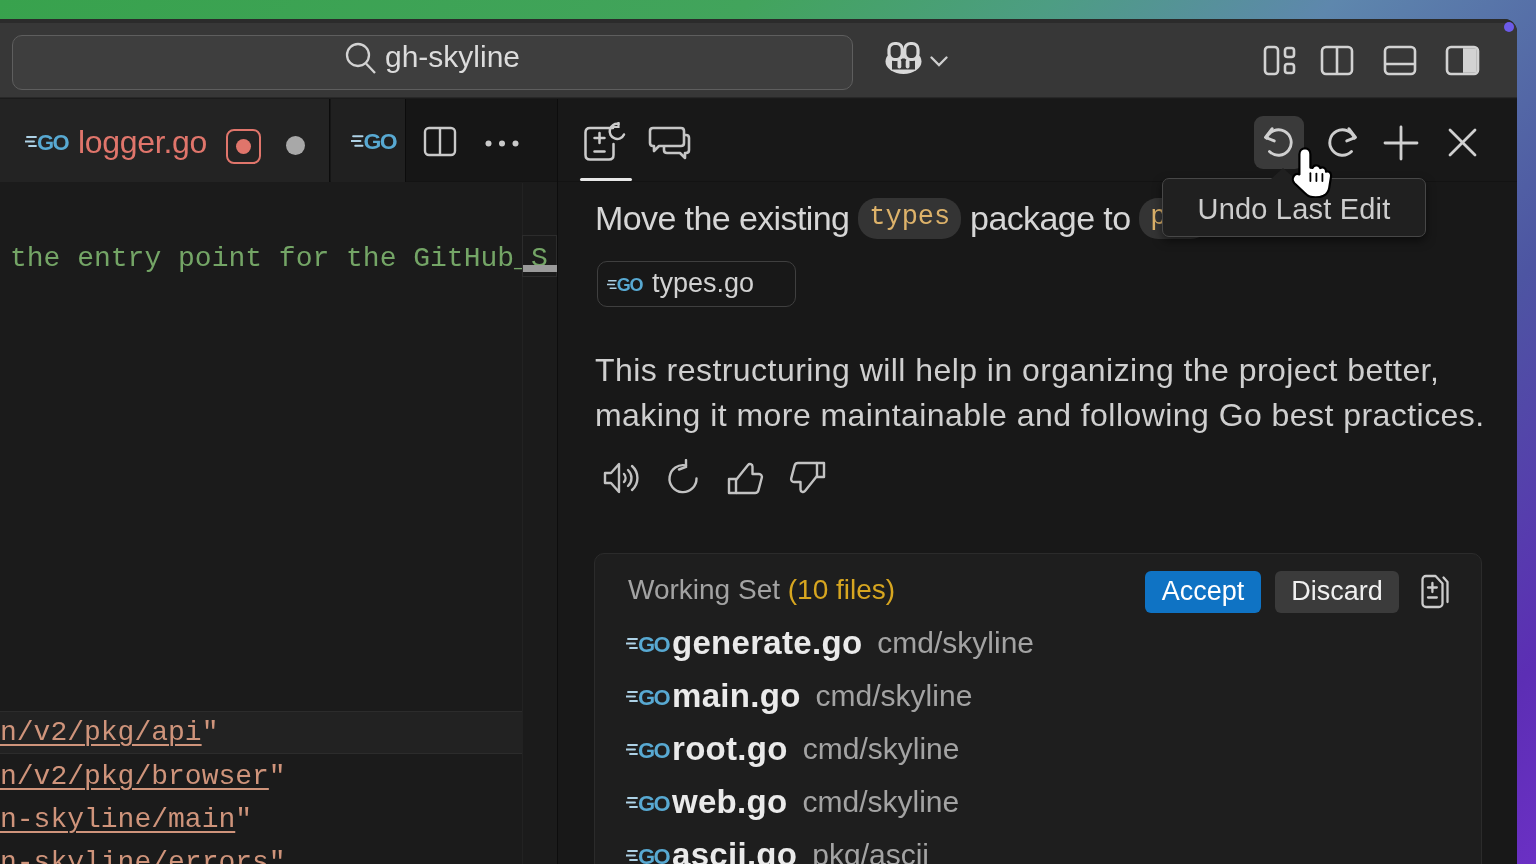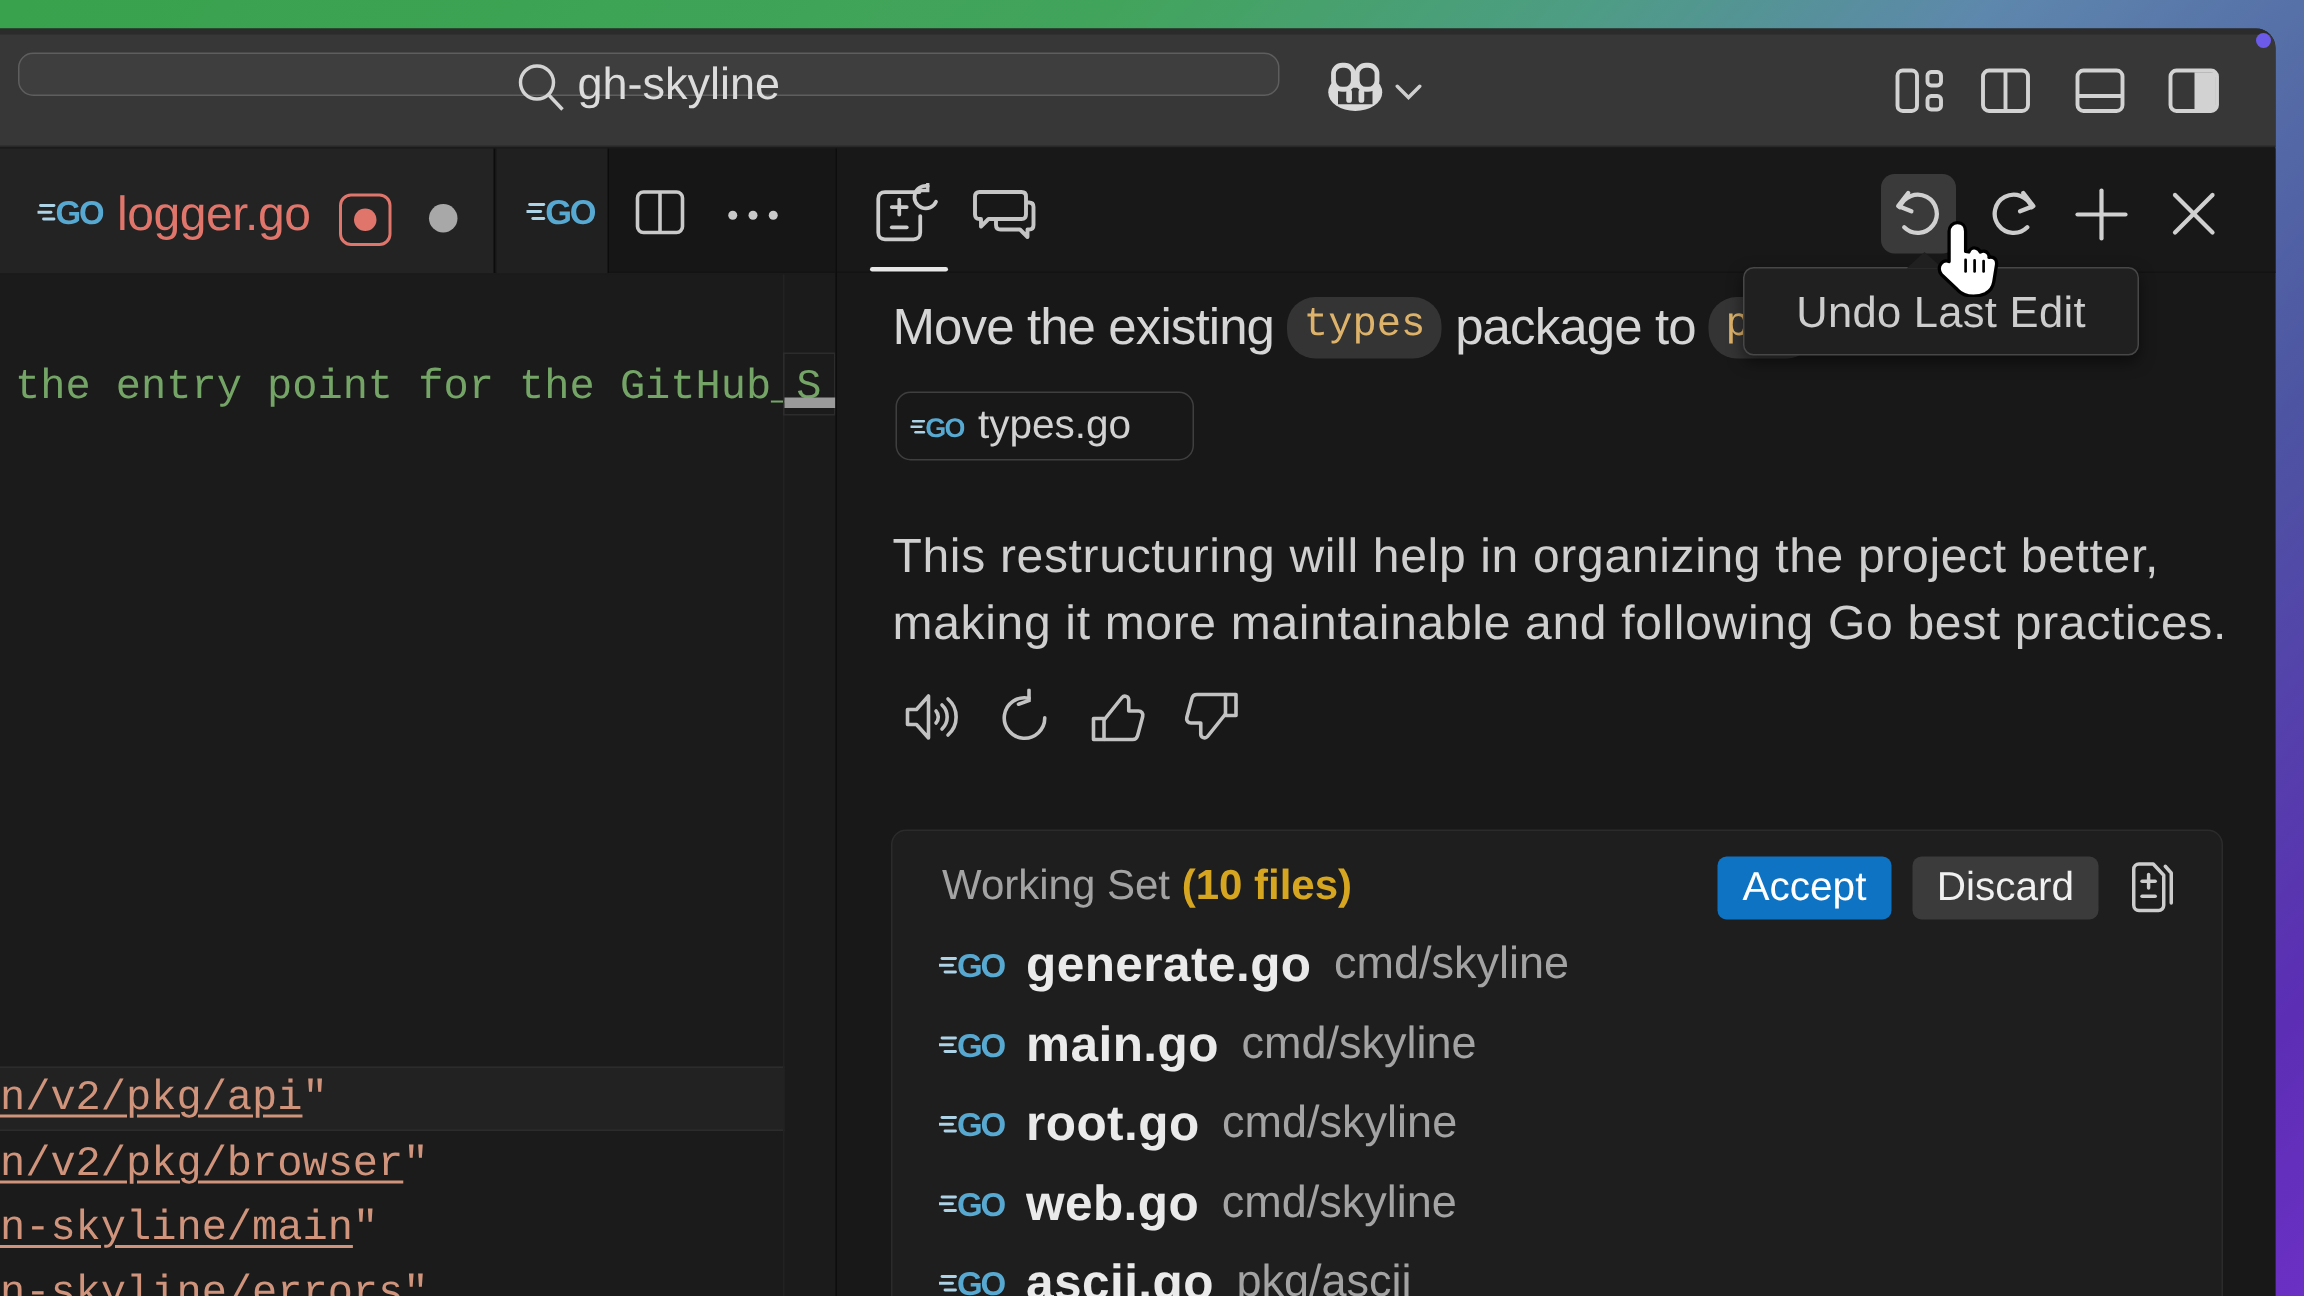--- a/index.html
+++ b/index.html
@@ -9,21 +9,21 @@
     background: linear-gradient(133deg, #38a24d 0%, #42a45c 32%, #4d9d83 45%, #5e87ad 57%, #4d55a2 76%, #5c2eb4 92%, #6b30c4 100%);
     position:relative;
   }
   .dot-tr { position:absolute; left:1504px; top:22px; width:10px; height:10px; border-radius:50%; background:#6c5be8; z-index:20; }
   .window {
     position:absolute; left:0; top:19px; width:1517px; height:845px;
     background:#1b1b1b; border-radius:0 13px 0 0; overflow:hidden;
   }
   .titlebar { position:absolute; left:0; top:0; width:100%; height:79px; background:#373737; border-bottom:1px solid #282828; }
   .topband { position:absolute; left:0; top:0; width:100%; height:4px; background:#2b2b2b; border-radius:0 13px 0 0; z-index:3; }
-  .searchbox { position:absolute; left:12px; top:16px; width:841px; height:29px; background:#3e3e3e; border:1.5px solid #5e5e5e; border-radius:10px; }
+  .searchbox { position:absolute; left:12px; top:16px; width:841px; height:55px; background:#3e3e3e; border:1.5px solid #5e5e5e; border-radius:10px; }
   .searchtxt { position:absolute; left:372px; top:4px; font-size:30px; color:#dcdcdc; }
   .content { position:absolute; left:0; top:80px; width:1517px; height:765px; display:flex; }
   .editorcol { width:557px; position:relative; background:#1b1b1b; }
   .panelcol  { width:960px; position:relative; background:#181818; border-left:1px solid #0d0d0d; }
   .tabbar { position:absolute; left:0; top:0; width:557px; height:83px; background:#161616; border-bottom:1px solid #131313; }
   .tab1 { position:absolute; left:0; top:0; width:330px; height:83px; background:#232323; border-right:1px solid #0c0c0c; }
   .tab2 { position:absolute; left:331px; top:0; width:75px; height:83px; background:#202020; border-right:1px solid #0c0c0c; }
   .tablabel { position:absolute; left:78px; top:25px; font-size:32px; letter-spacing:-0.3px; color:#e0756b; }
   .modsq { position:absolute; left:226px; top:30px; width:35px; height:35px; border:2.5px solid #e0756b; border-radius:8px; }
   .modsq i { position:absolute; left:50%; top:50%; width:15px; height:15px; margin:-7.5px 0 0 -7.5px; border-radius:50%; background:#e0756b; display:block;}
@@ -43,25 +43,25 @@
   
   .pbody { position:absolute; left:0; top:84px; width:959px; height:681px; }
   .sentence { position:absolute; left:37px; top:15px; font-size:34px; letter-spacing:-0.6px; color:#d6d6d6; display:flex; align-items:center; }
   .chip { font-family:"Liberation Mono", monospace; font-size:27px; letter-spacing:0; color:#ddb26a; background:#343434; border-radius:19px; padding:4px 11px 7px 11px; }
   .filechip { position:absolute; left:39px; top:78px; width:199px; height:46px; border:1.5px solid #3f3f3f; border-radius:10px; }
   .filechip span { position:absolute; left:54px; top:6px; font-size:27px; color:#d2d2d2; }
   .para { position:absolute; left:37px; top:165px; width:960px; font-size:32px; line-height:45px; letter-spacing:0.45px; color:#cfcfcf; }
   .iconrow { position:absolute; left:45px; top:276px; display:flex; gap:25px; }
   .wset { position:absolute; left:36px; top:370px; width:888px; height:330px; background:#1e1e1e; border:1px solid #2b2b2b; border-radius:10px 10px 0 0; }
   .wtitle { position:absolute; left:33px; top:20px; font-size:28px; color:#a3a3a3; }
-  .wtitle b { color:#d7a620; font-weight:bold; }
+  .wtitle b { color:#d7a620; font-weight:normal; }
   .acceptbtn { position:absolute; left:550px; top:17px; width:116px; height:42px; background:#0f73c4; border-radius:6px; color:#ffffff; font-size:27px; text-align:center; line-height:41px; }
   .discardbtn { position:absolute; left:680px; top:17px; width:124px; height:42px; background:#3b3b3b; border-radius:6px; color:#f0f0f0; font-size:27px; text-align:center; line-height:41px; }
   .frow { position:absolute; left:31px; height:42px; display:flex; align-items:center; }
-  .fname { font-size:33px; font-weight:bold; letter-spacing:0.3px; color:#eaeaea; margin-left:14px; }
+  .fname { font-size:33px; font-weight:bold; letter-spacing:0.3px; color:#eaeaea; margin-left:2px; }
   .fpath { font-size:30px; color:#a3a3a3; margin-left:15px; }
   .tooltip { position:absolute; left:604px; top:79px; width:264px; height:59px; background:#202020; border:1px solid #474747; border-radius:7px; box-shadow:0 4px 10px rgba(0,0,0,.5); z-index:5; }
   .tooltip .txt { position:absolute; left:0; top:14px; width:100%; text-align:center; font-size:29px; letter-spacing:0.2px; color:#cdcdcd; }
   .caret { position:absolute; left:108px; top:-11px; width:0; height:0; border-left:12px solid transparent; border-right:12px solid transparent; border-bottom:11px solid #202020; }
   .cursorhand { position:absolute; left:728px; top:47px; z-index:9; }
   svg { display:block; }
 </style>
 </head>
 <body>
   <div class="dot-tr"></div>

